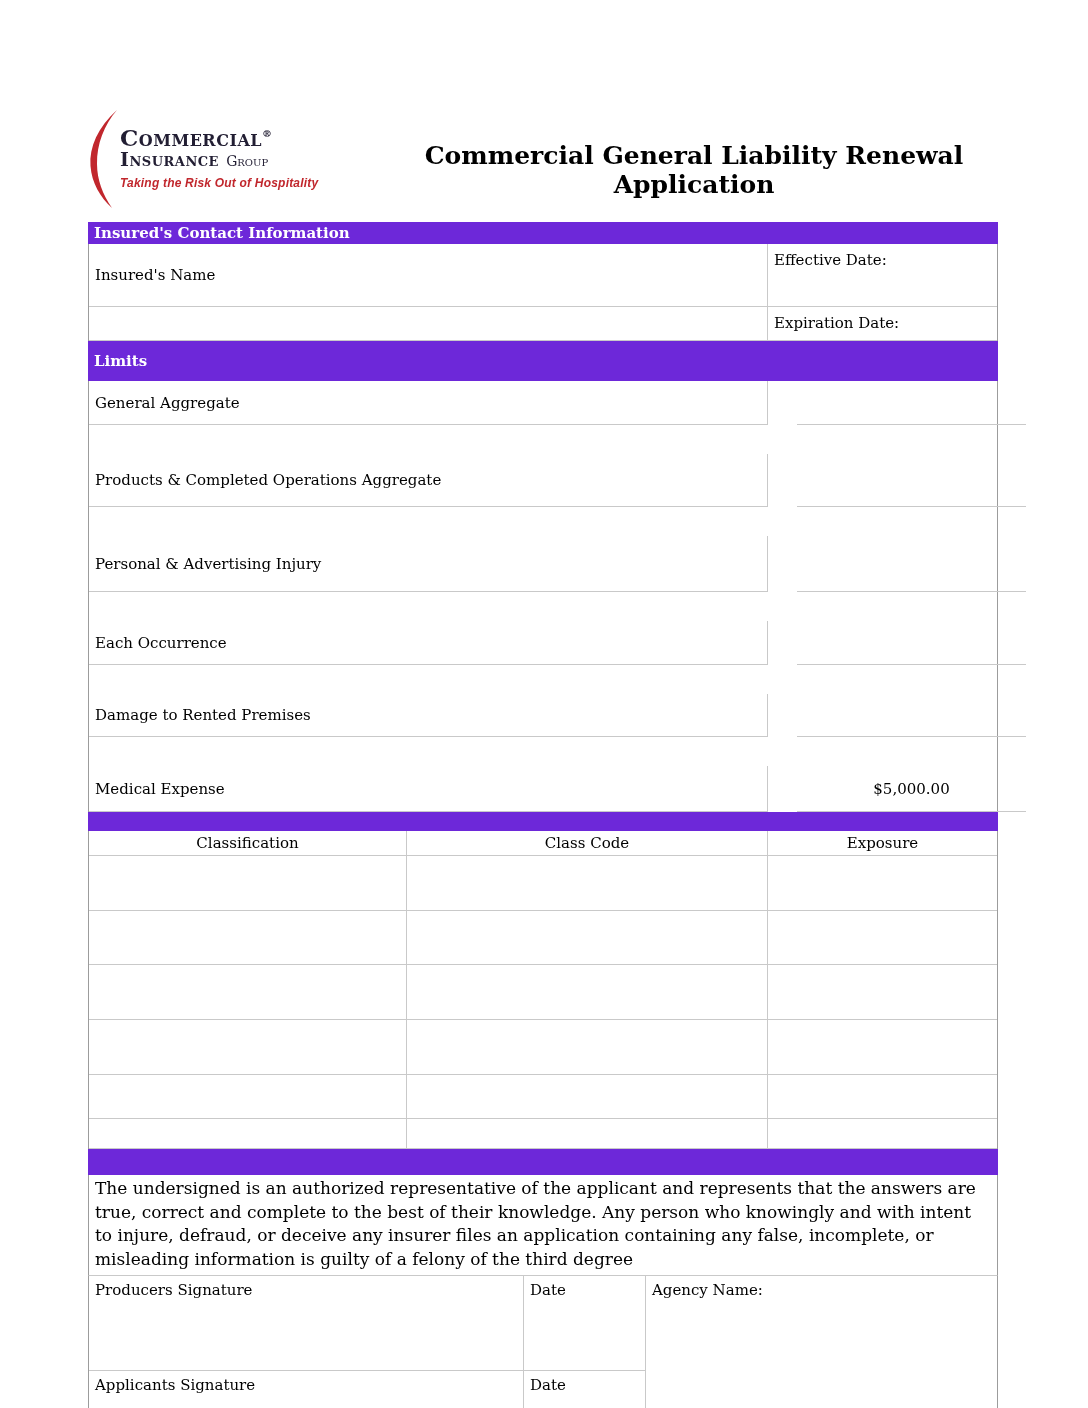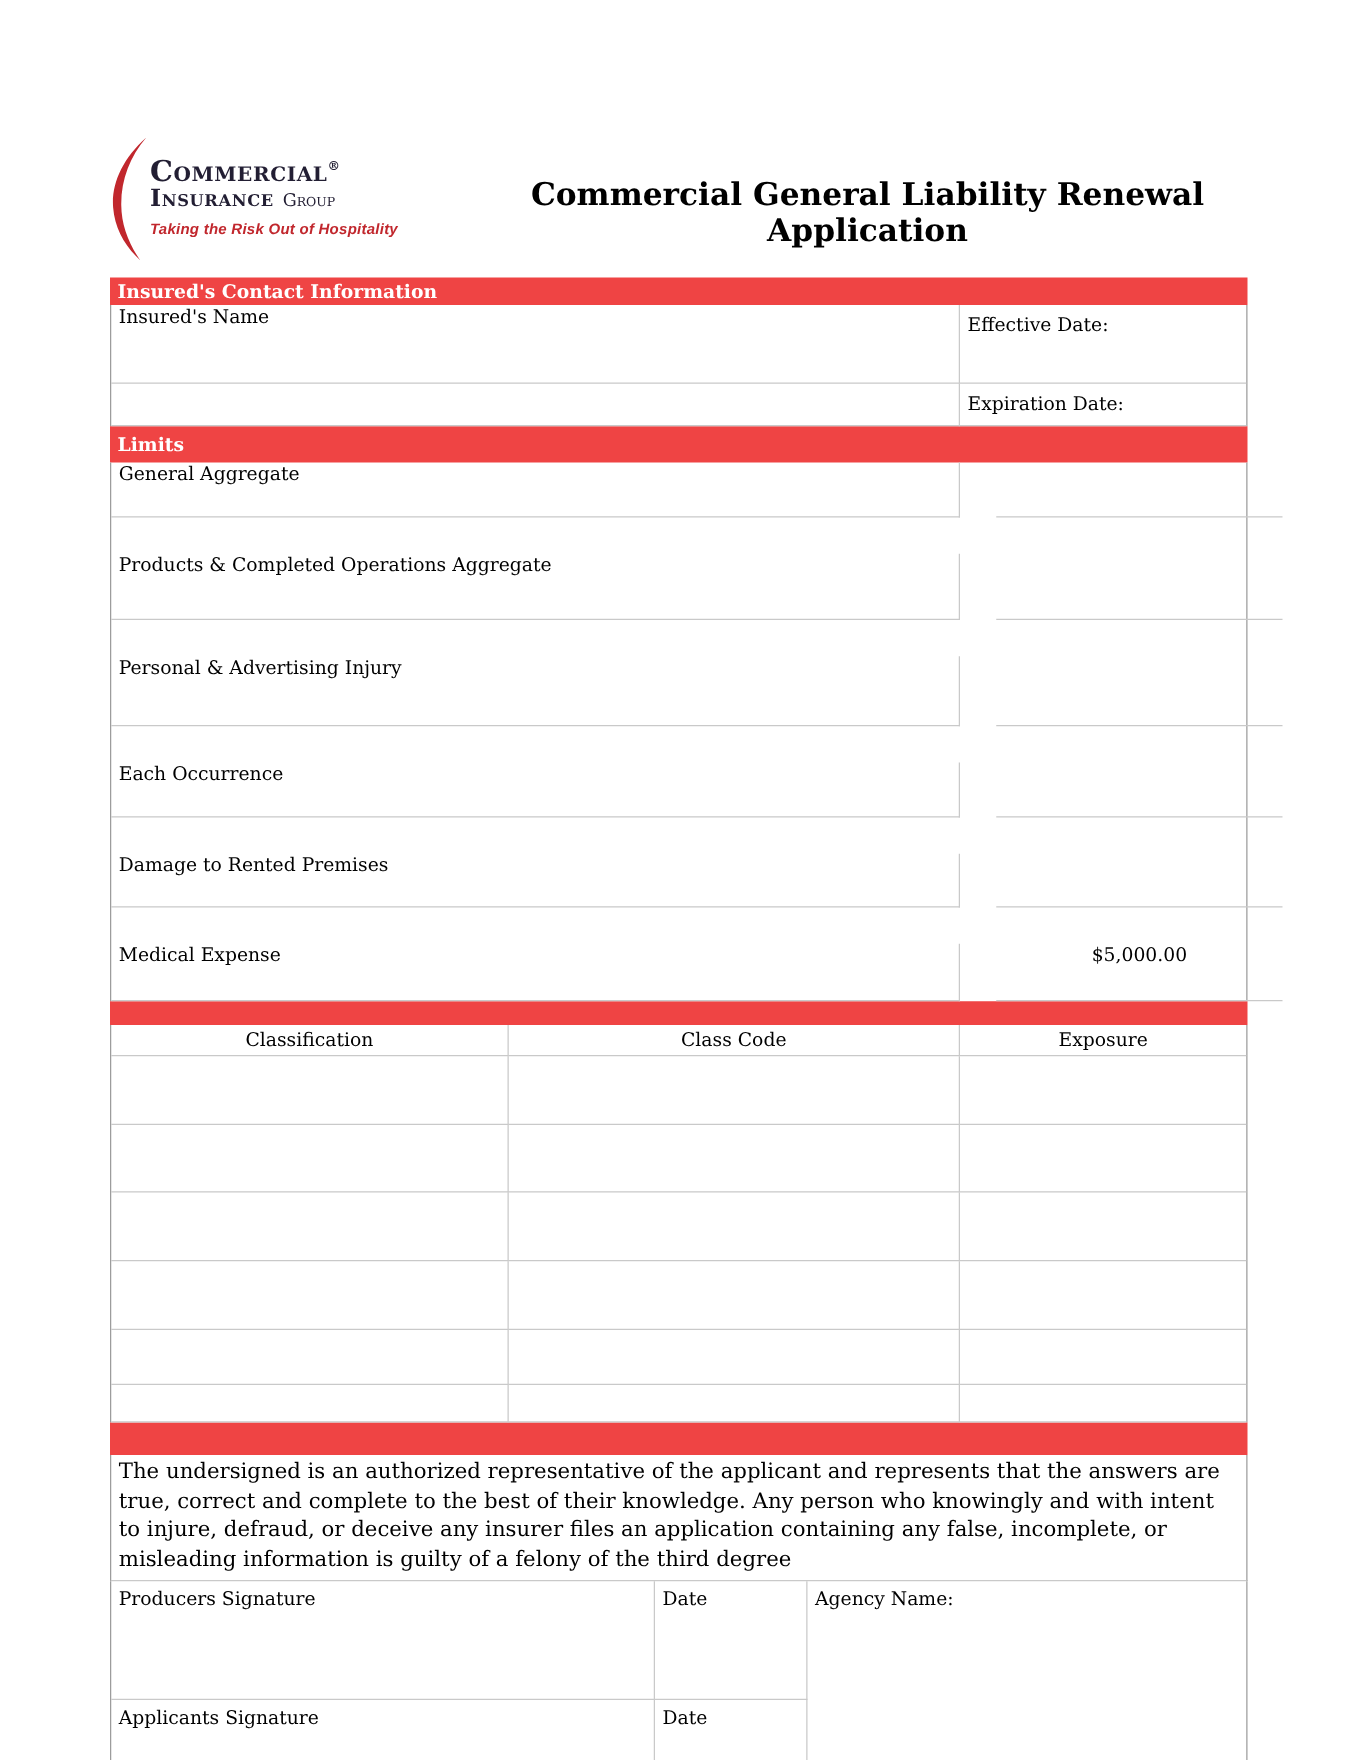--- a/index.html
+++ b/index.html
@@ -38,45 +38,45 @@
   .doc-title {
     position:absolute; left:388px; top:141px; width:612px;
     text-align:center;
     font-size:25px; font-weight:bold; color:#000;
   }
 
   
   .form { position:absolute; left:88px; top:222px; width:910px; }
 
   .bar {
-    background:#ef4444; color:#fff;
+    background:#6d28d9; color:#fff;
     display:flex; align-items:center;
     font-size:15px; font-weight:bold;
     padding:0 6px; box-sizing:border-box;
   }
   .bar.h22 { height:22px; }
-  .bar.h28 { height:29px; }
+  .bar.h28 { height:40px; }
   .bar.h19 { height:19px; }
   .bar.h26 { height:26px; }
   .bar.solid { padding:0; }
 
   .grid {
     display:grid;
     border-left:1px solid #9c9c9c; border-right:1px solid #9c9c9c;
     box-sizing:border-box;
   }
   .contact-grid { grid-template-columns:679px 229px; grid-template-rows:63px 34px; }
   .limits-grid  { grid-template-columns:679px 229px; grid-template-rows:44px 53px 56px 44px 43px 46px;gap:29px; }
   .class-grid   { grid-template-columns:318px 361px 229px; grid-template-rows:25px 55px 54px 55px 55px 44px 30px; }
 
   .cell {
     box-sizing:border-box;
     border-bottom:1px solid #c9c9c9;
     font-size:15px;
-    display:flex; align-items:flex-start;
+    display:flex; align-items:center;
     padding:0 6px;
     overflow:hidden;
   }
   .cell.vr { border-right:1px solid #c9c9c9; }
   .cell.top { align-items:flex-start; padding-top:7px; }
   .cell.center-h { justify-content:center; }
   .cell.hdr { justify-content:center; align-items:center; padding:0; }
 
   
   .disclaimer {

